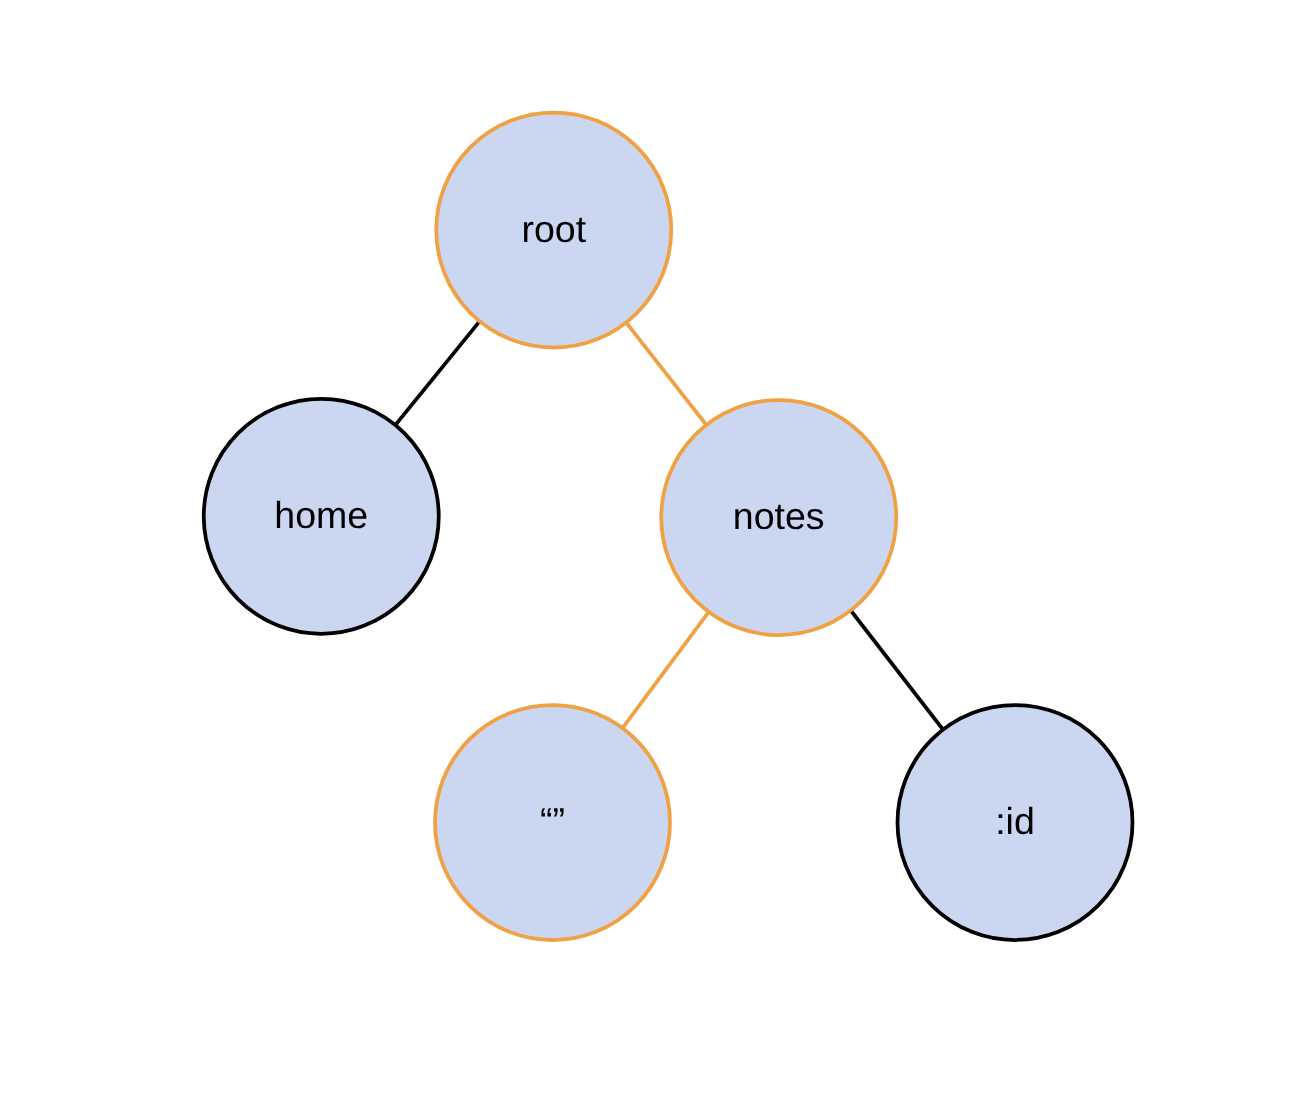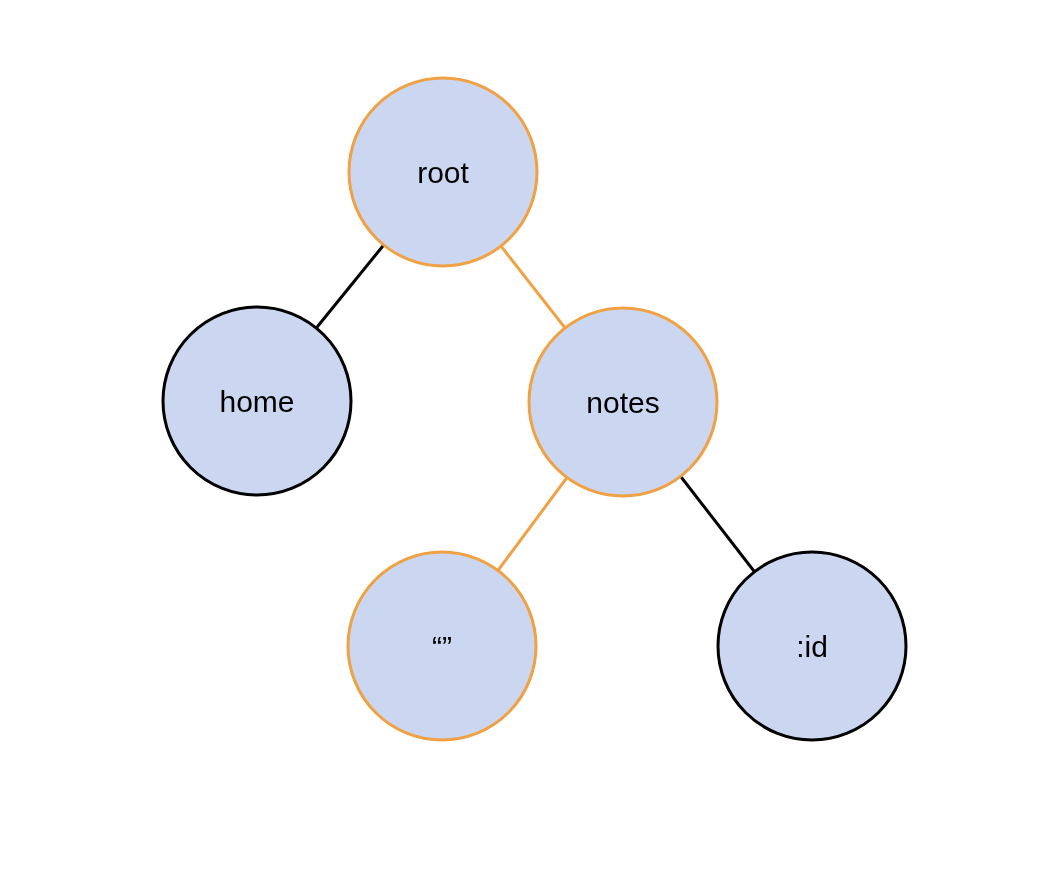--- a/index.html
+++ b/index.html
@@ -9,20 +9,21 @@
   }
   body {
     width: 1050px;
     height: 874px;
     overflow: hidden;
     font-family: "Liberation Sans", sans-serif;
   }
   #diagram-wrap {
     width: 1050px;
     height: 852px;
+    margin-top: 12px;
   }
   svg {
     display: block;
   }
   .node-label {
     font-family: "Liberation Sans", sans-serif;
     pointer-events: none;
   }
 </style>
 </head>

